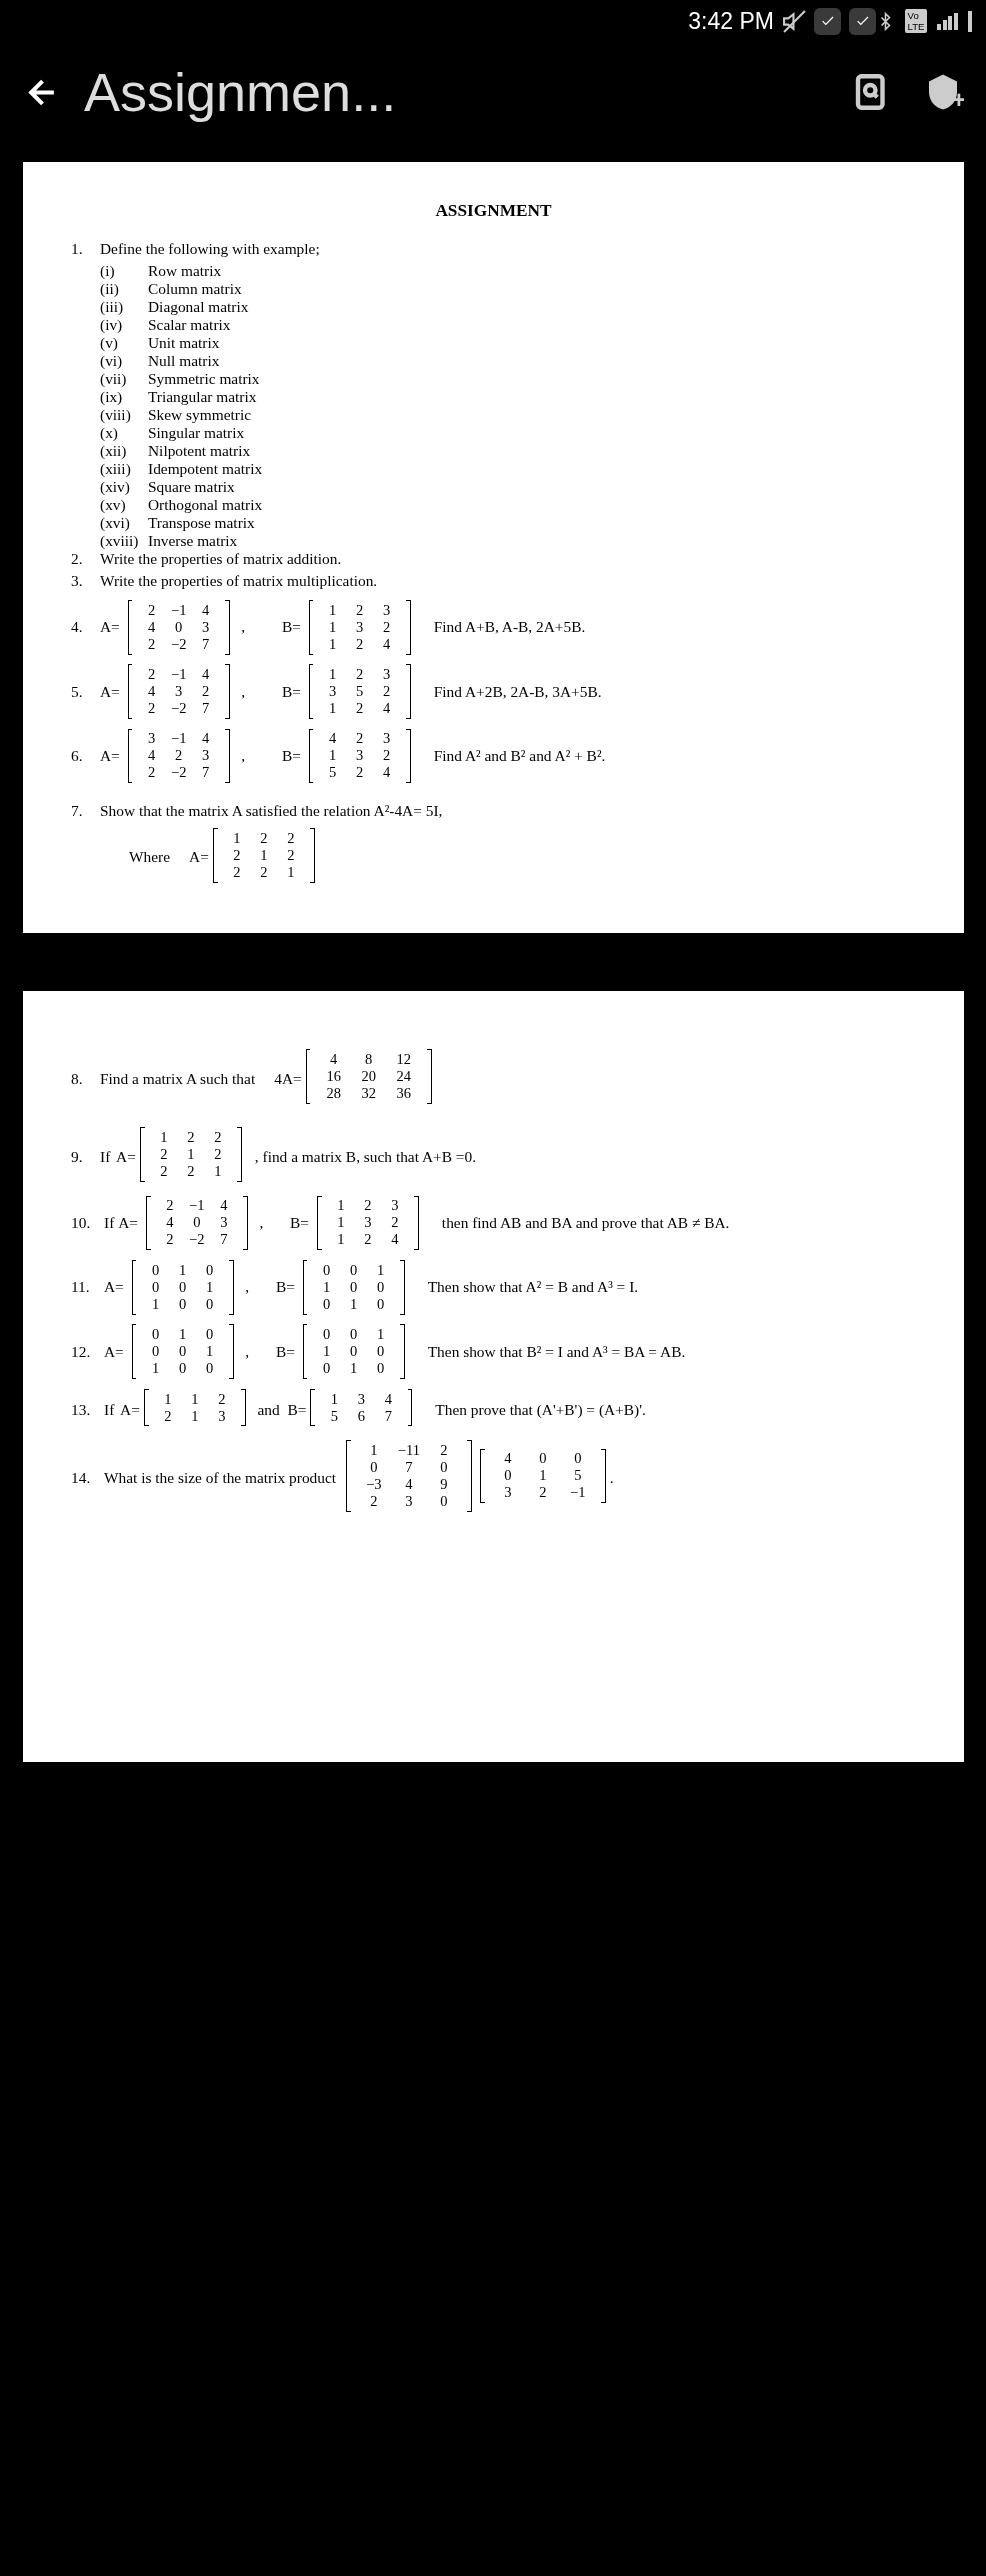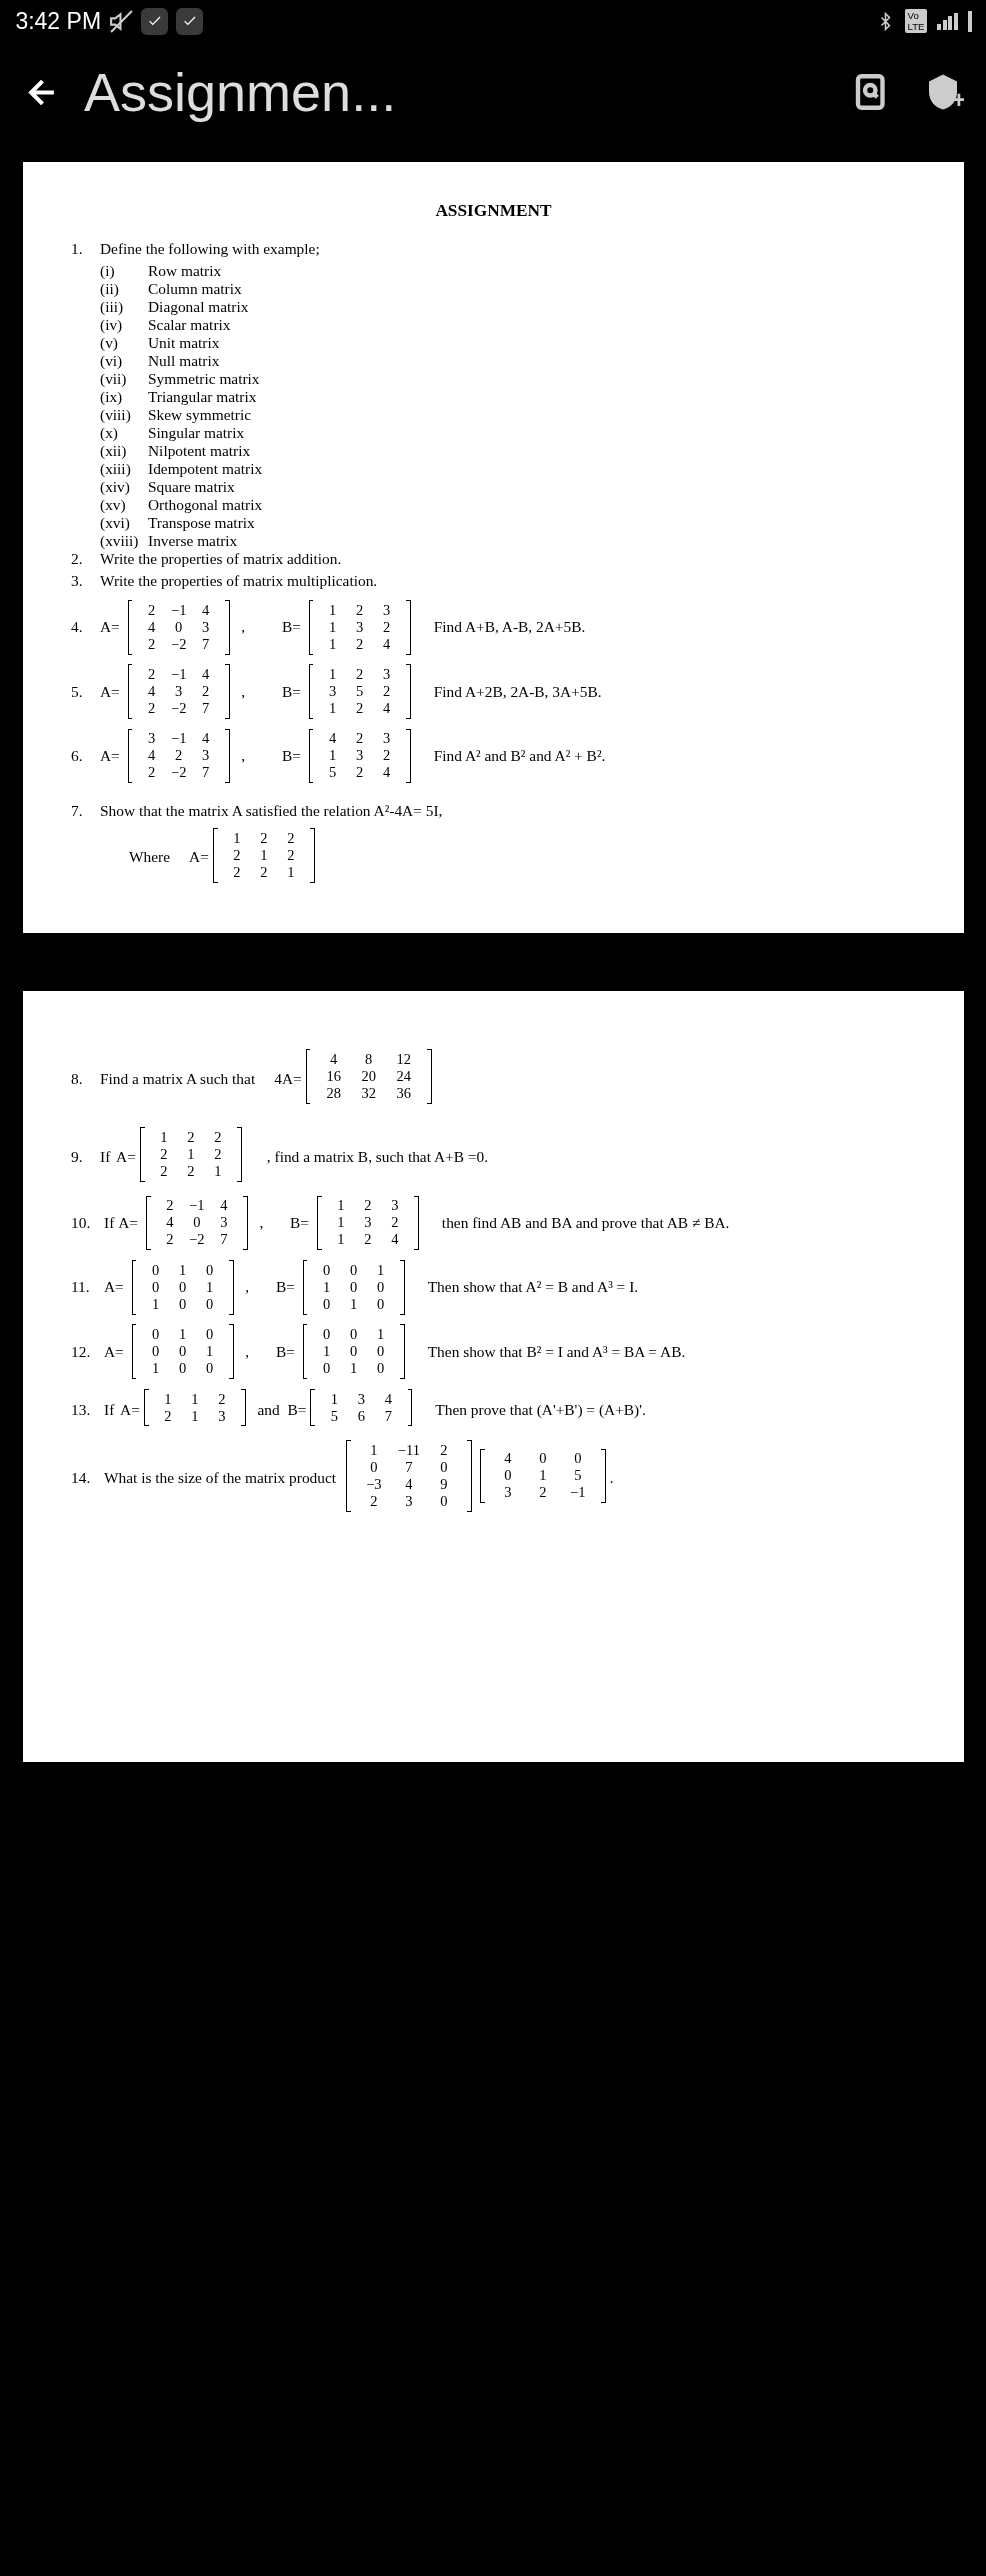--- a/index.html
+++ b/index.html
@@ -1,17 +1,17 @@
 <!DOCTYPE html>
 <html><head>
 <meta charset="utf-8">
 <style>
 *{margin:0;padding:0;box-sizing:border-box}
 body{background:#000;font-family:sans-serif;width:987px}
-.status-bar{display:flex;justify-content:space-between;align-items:center;padding:7.7px 15.4px;color:#fff;font-size:23px;font-weight:500}
+.status-bar{display:flex;justify-content:flex-end;align-items:center;padding:7.7px 15.4px;color:#fff;font-size:23px;font-weight:500}
 .status-left{display:flex;align-items:center;gap:7.7px}
 .status-right{display:flex;align-items:center;gap:9.6px}
 .icon-box{width:27px;height:27px;background:#3a3a3a;border-radius:5.8px;display:flex;align-items:center;justify-content:center;color:#fff;font-size:15.4px}
 .header{display:flex;align-items:center;padding:19px 23px 39px 23px;gap:22px}
 .back-arrow{color:#fff;font-size:40px;font-weight:300}
 .title{color:#ddd;font-size:54px;font-weight:400;flex:1}
 .header-icons{display:flex;gap:29px}
 .page{background:#fff;margin:0 23px 58px 23px;padding:39px 48px;font-family:'Times New Roman',serif;color:#000;font-size:15.4px;min-height:771px}
 .page-title{text-align:center;font-weight:bold;margin-bottom:19px;font-size:17.3px}
 .q{display:flex;margin-bottom:3.9px}
@@ -412,21 +412,21 @@
               <span class="mcell ">2</span>
             </span>
             <span class="mrow">
               <span class="mcell ">2</span>
               <span class="mcell ">2</span>
               <span class="mcell ">1</span>
             </span>
           </span>
           <span style="border-right:1.9px solid #000;border-top:1.9px solid #000;border-bottom:1.9px solid #000;width:4.8px"></span>
         </span></span>
-    <span style="margin-left:21px">, find a matrix B, such that A+B =0.</span>
+    <span style="margin-left:9px">, find a matrix B, such that A+B =0.</span>
   </div>
 
   <div id="p2-matrices">
       <div class="matrix-row">
         <span class="qn" style="width:33px">10.</span>
         <span style="margin-right:3.9px">If</span>
         <span class="mlabel">A=</span>
         <span class="matrix">
           <span style="border-left:1.9px solid #000;border-top:1.9px solid #000;border-bottom:1.9px solid #000;width:4.8px"></span>
           <span class="mcells">

